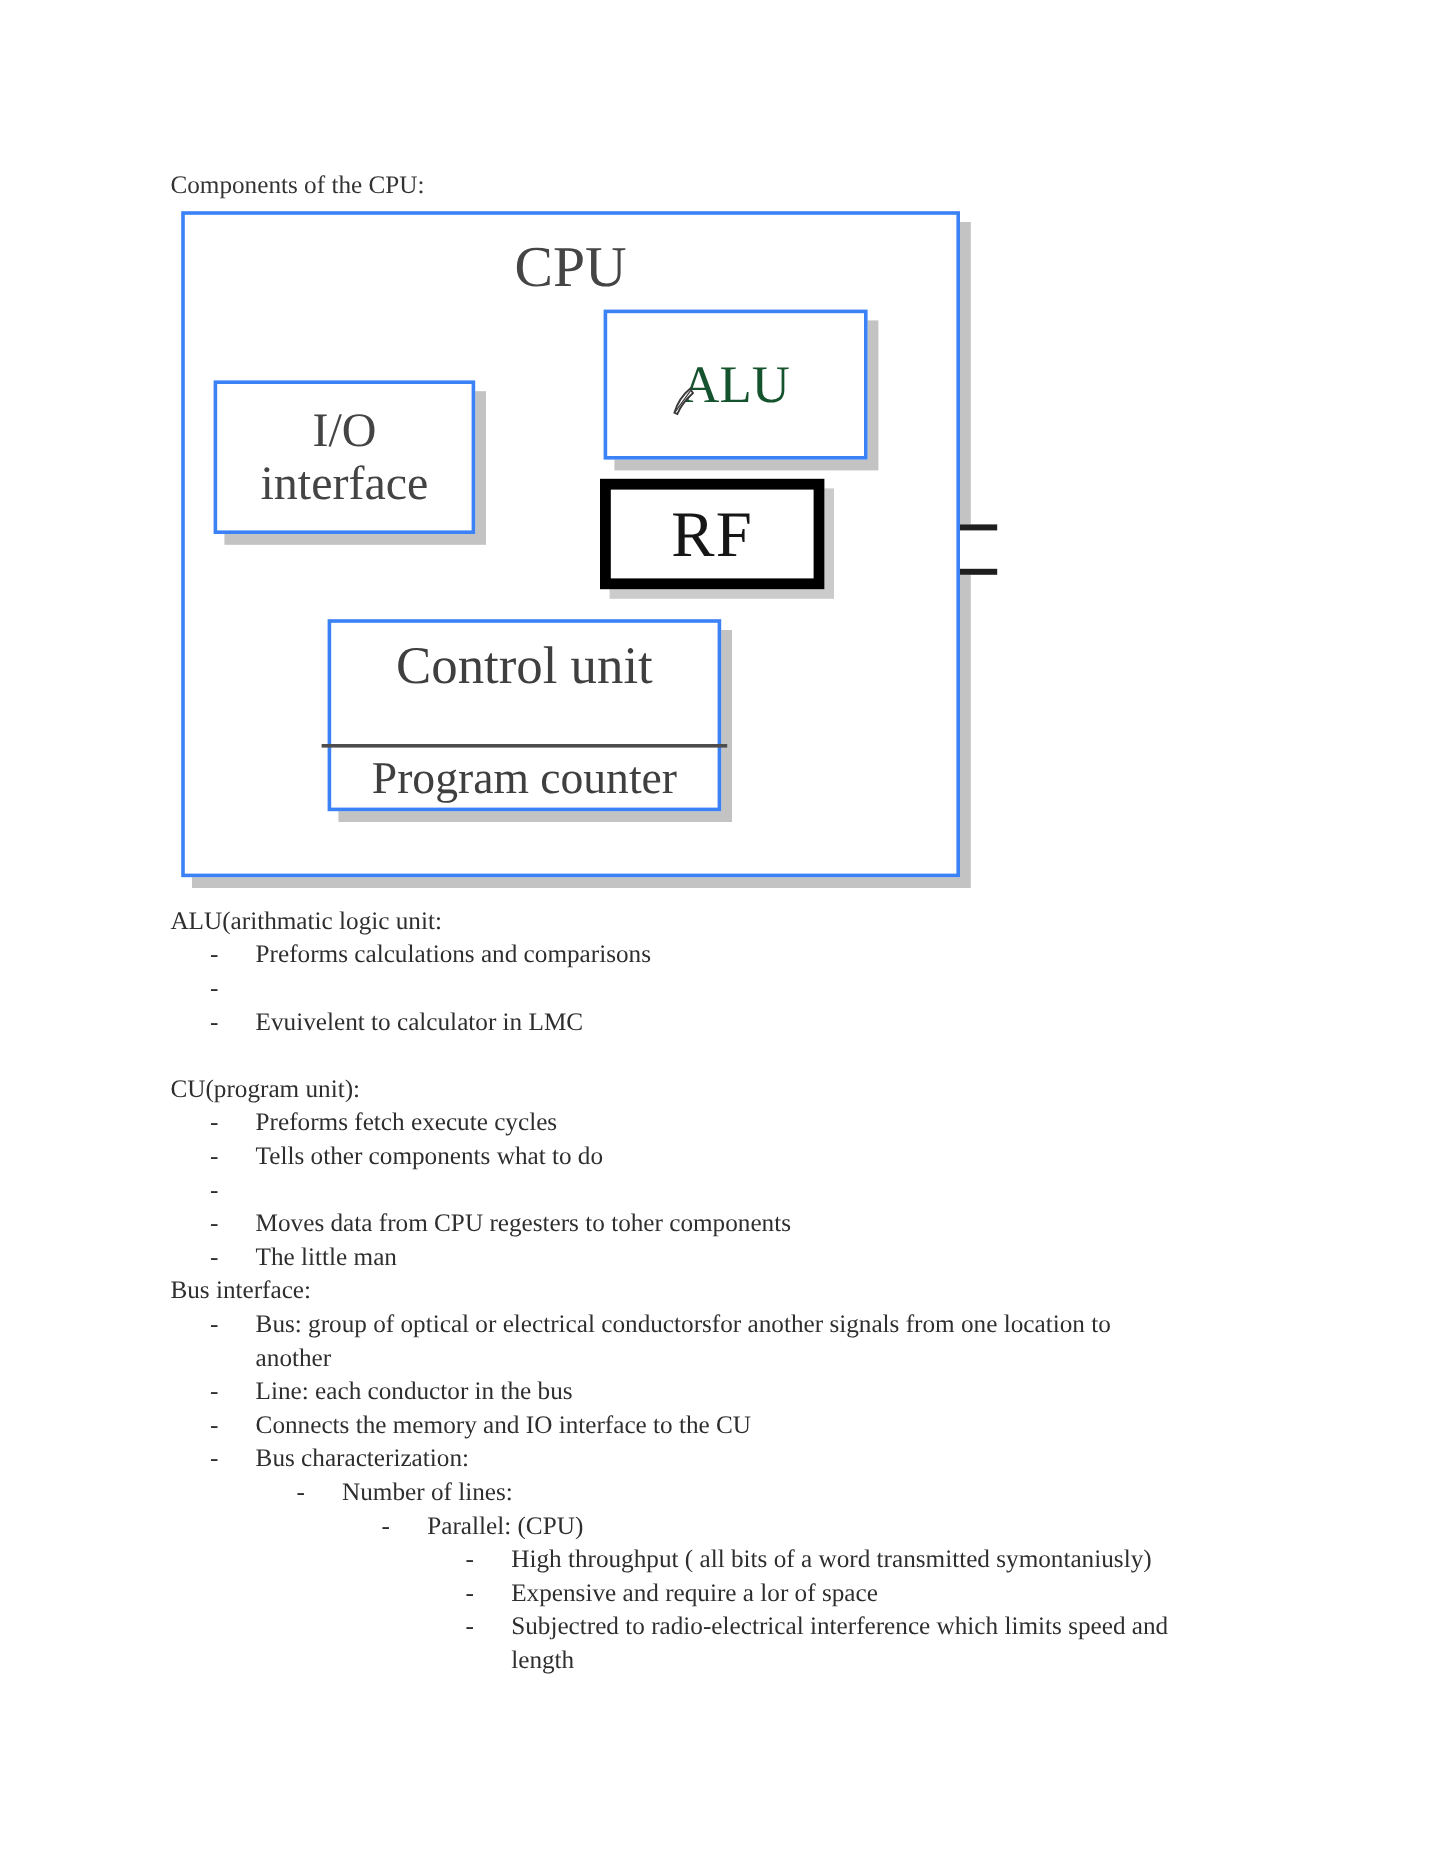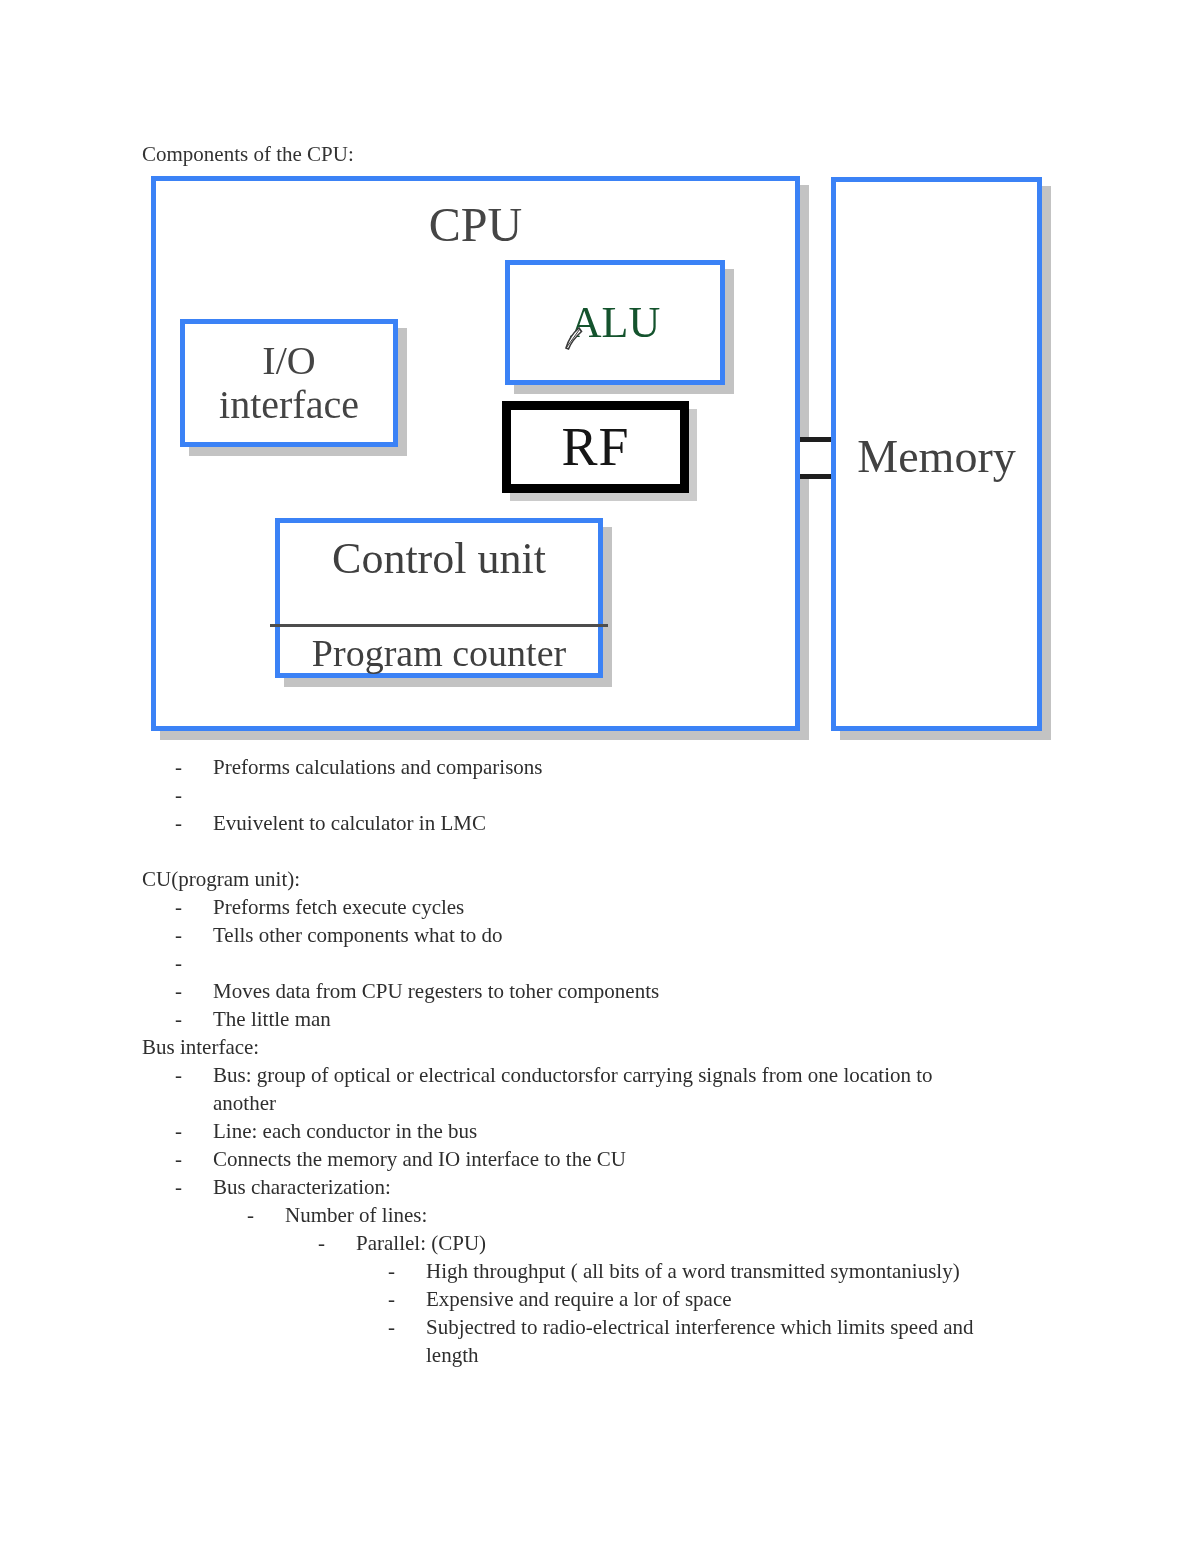--- a/index.html
+++ b/index.html
@@ -7,21 +7,21 @@
     position:relative;width:1200px;height:1553px;background:#ffffff;
     font-family:Liberation Serif, serif;color:#2d2d2d;overflow:hidden;
   }
   .doc-title{
     position:absolute;left:142px;top:140px;font-size:21px;line-height:28px;color:#333333;
   }
   
   .diagram{position:absolute;left:0;top:0;width:1200px;height:760px;}
   .dbox{
     position:absolute;box-sizing:border-box;background:#ffffff;
-    border:5px solid #3b82f6;box-shadow:9px 9px 0 0 #c3c3c3;
+    border:3px solid #3b82f6;box-shadow:9px 9px 0 0 #c3c3c3;
   }
   .cpu-box{left:151px;top:176px;width:649px;height:555px;}
   .cpu-title{
     position:absolute;left:0;top:18px;width:100%;text-align:center;
     font-size:48px;line-height:52px;color:#454545;
   }
   .io-box{left:24px;top:138px;width:218px;height:128px;display:flex;flex-direction:column;justify-content:center;}
   .io-line{width:100%;text-align:center;font-size:40px;line-height:44px;color:#444444;}
   .alu-box{left:349px;top:79px;width:220px;height:125px;display:flex;align-items:center;justify-content:center;}
   .alu-label{font-size:44px;color:#14532d;}
@@ -88,28 +88,26 @@
 
       <div class="dbox cu-box">
         <div class="cu-label">Control unit</div>
         <div class="cu-divider"></div>
         <div class="pc-label">Program counter</div>
       </div>
     </div>
 
     <div class="bus-connector"></div>
 
-    <div class="dbox memory-box">
-      <div class="memory-label">Memory</div>
-    </div>
 
   </div>
 
   <div class="notes">
       <div class="section">
+        <div class="sec-header">ALU(arithmatic logic unit:</div>
         <div class="li lvl1">
           <span class="dash">-</span>
           <span class="txt">
             <div>Preforms calculations and comparisons</div>
           </span>
         </div>
         <div class="li lvl1">
           <span class="dash">-</span>
         </div>
         <div class="li lvl1">
@@ -147,21 +145,21 @@
           <span class="txt">
             <div>The little man</div>
           </span>
         </div>
       </div>
       <div class="section">
         <div class="sec-header">Bus interface:</div>
         <div class="li lvl1">
           <span class="dash">-</span>
           <span class="txt">
-            <div>Bus: group of optical or electrical conductorsfor carrying signals from one location to</div>
+            <div>Bus: group of optical or electrical conductorsfor another signals from one location to</div>
             <div>another</div>
           </span>
         </div>
         <div class="li lvl1">
           <span class="dash">-</span>
           <span class="txt">
             <div>Line: each conductor in the bus</div>
           </span>
         </div>
         <div class="li lvl1">

